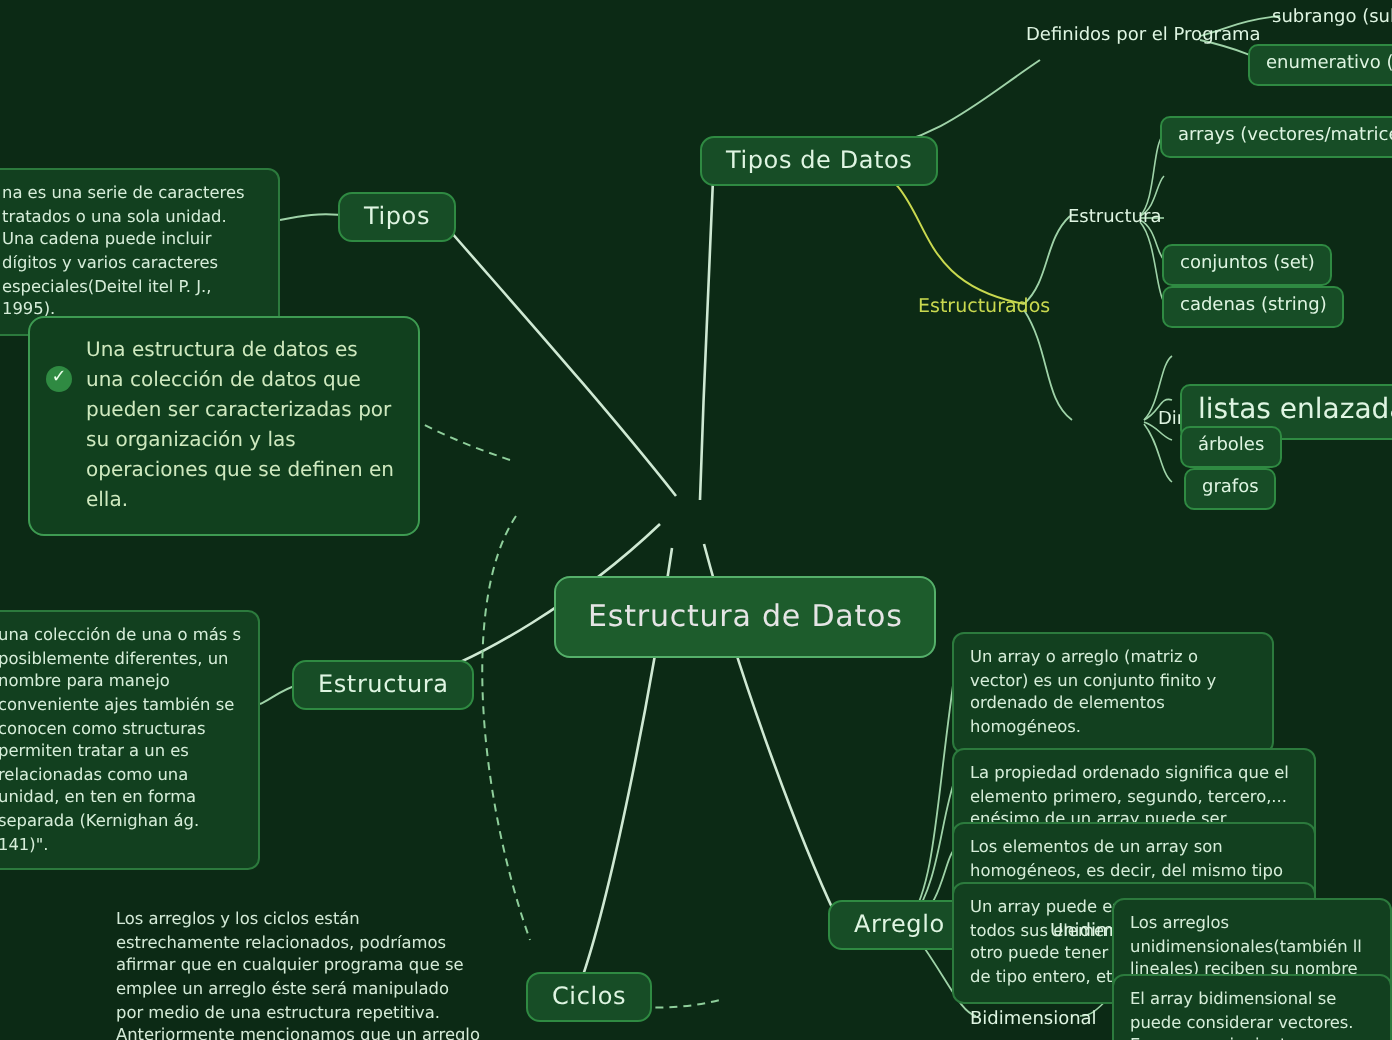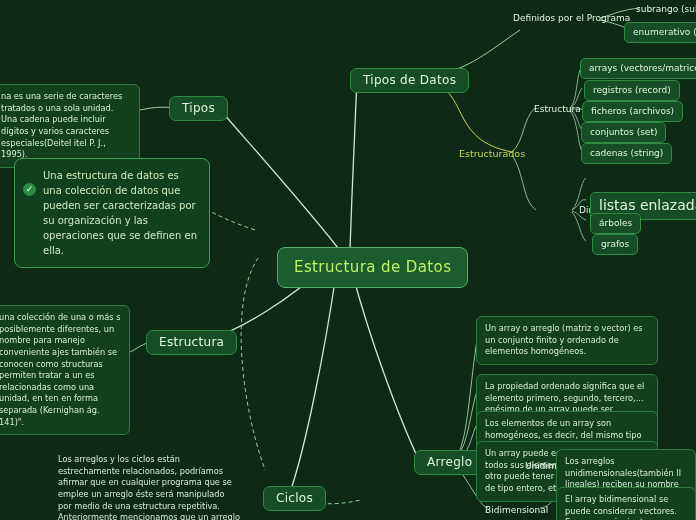--- a/index.html
+++ b/index.html
@@ -34,21 +34,22 @@
     line-height: 1.25;
     white-space: nowrap;
   }
   .node.center {
     background: #1d5c2c;
     border: 1px solid #55b06a;
     border-radius: 8px;
     font-size: 15px;
     padding: 10px 16px;
     letter-spacing: 0.4px;
-    color: #bef264;
+    color: #e5e5e5;
+    margin-top: 41px;
   }
   .node.big {
     font-size: 12px;
     padding: 4px 12px;
     border-radius: 7px;
     letter-spacing: 0.3px;
   }
   .node.label-green {
     background: transparent;
     border: none;
@@ -175,39 +176,37 @@
 
   <div class="sub" style="left:534px; top:104px;">Estructura</div>
 
   <div class="sub" style="left:534px; top:205px;padding-left:45px;">Dinámicos</div>
 
   <div class="sub" style="left:636px; top:4px; color:#dff5e2;">subrango (subrango)</div>
 
   <div class="node" style="left:624px; top:22px; font-size:9px;">enumerativo (enume...</div>
 
   <div class="node" style="left:580px; top:58px; font-size:9px;">arrays (vectores/matrices)</div>
-  <div class="node" style="left:584px; top:80px; font-size:9px;">registros (record)</div>
-  <div class="node" style="left:582px; top:101px; font-size:9px;">ficheros (archivos)</div>
   <div class="node" style="left:581px; top:122px; font-size:9px;">conjuntos (set)</div>
   <div class="node" style="left:581px; top:143px; font-size:9px;">cadenas (string)</div>
 
   <div class="node" style="left:590px; top:192px; font-size:14px;">listas enlazadas</div>
   <div class="node" style="left:590px; top:213px; font-size:9px;">árboles</div>
   <div class="node" style="left:592px; top:234px; font-size:9px;">grafos</div>
 
   <div class="note" style="left:-8px; top:84px; width:148px;">na es una serie de caracteres tratados o una sola unidad. Una cadena puede incluir dígitos y varios caracteres especiales(Deitel itel P. J., 1995).</div>
 
   <div class="callout" style="left:14px; top:158px; width:196px;">
     <span class="check">✓</span>
     <span>Una estructura de datos es una colección de datos que pueden ser caracterizadas por su organización y las operaciones que se definen en ella.</span>
   </div>
 
   <div class="note" style="left:-10px; top:305px; width:140px;">una colección de una o más s posiblemente diferentes, un nombre para manejo conveniente ajes también se conocen como structuras permiten tratar a un es relacionadas como una unidad, en ten en forma separada (Kernighan ág. 141)".</div>
 
-  <div class="note" style="left:476px; top:316px; width:182px;">Un array o arreglo (matriz o vector) es un conjunto finito y ordenado de elementos homogéneos.</div>
+  <div class="note" style="left:476px; top:316px; width:161px;">Un array o arreglo (matriz o vector) es un conjunto finito y ordenado de elementos homogéneos.</div>
 
   <div class="note" style="left:476px; top:374px; width:182px;">La propiedad  ordenado significa que el elemento primero, segundo, tercero,... enésimo de un array puede ser identificado.</div>
 
   <div class="note" style="left:476px; top:382px; width:182px; top:381px; margin-top:30px;">Los elementos de un array son homogéneos, es decir, del mismo tipo de datos.</div>
 
   <div class="note" style="left:476px; top:441px; width:182px;">Un array puede estar compuesto de todos sus elementos de tipo cadena, otro puede tener todos sus elementos de tipo entero, etc.</div>
 
   <div class="sub" style="left:485px; top:461px;padding-left:40px;">Unidimensional</div>
 
   <div class="sub" style="left:485px; top:505px;">Bidimensional</div>

